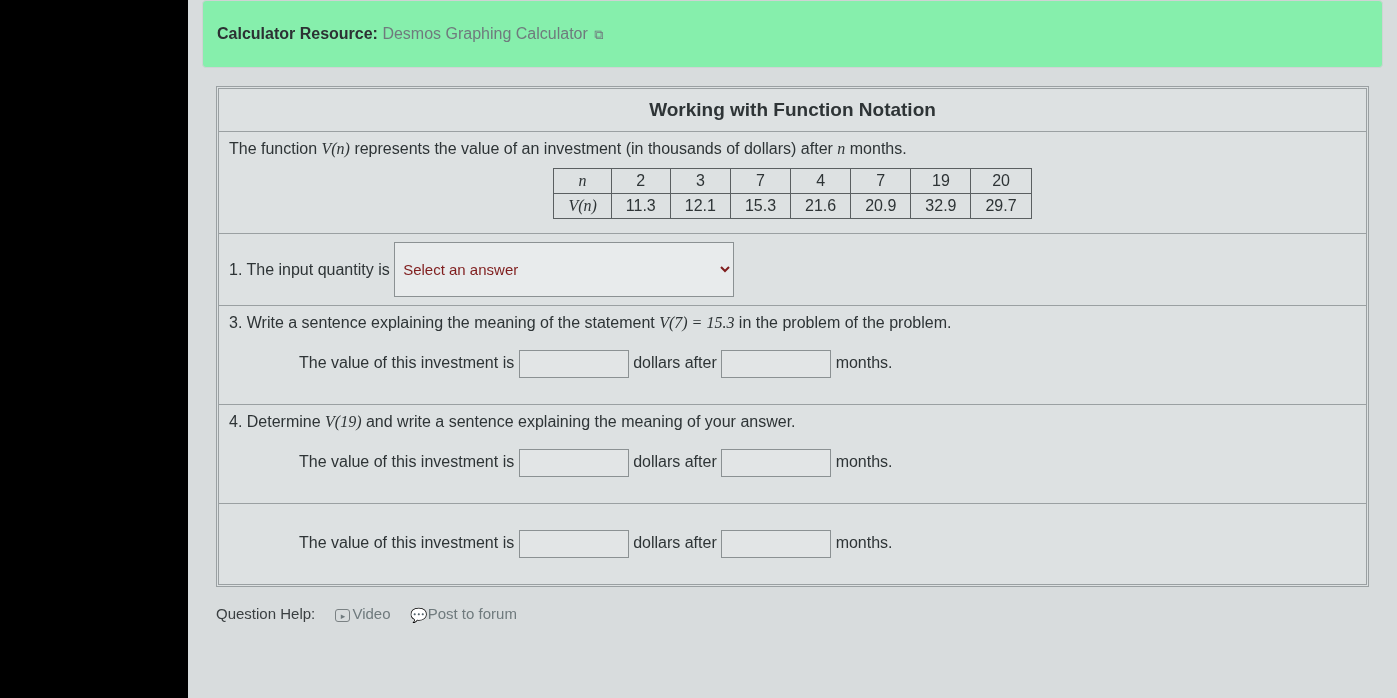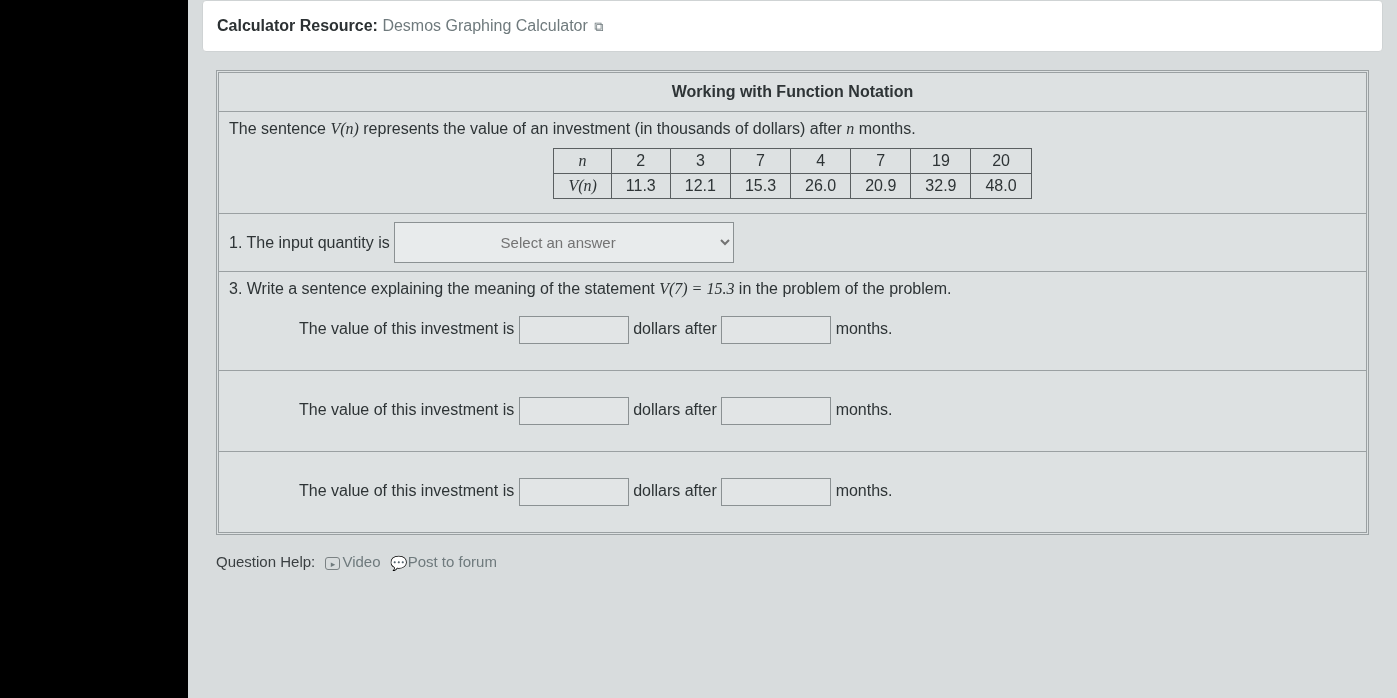--- a/index.html
+++ b/index.html
@@ -11,75 +11,74 @@
     overflow: hidden;
   }
   .page {
     background: #d8dcdd;
     margin-left: 188px;
     width: 1209px;
     height: 698px;
     padding: 0;
   }
   .resource-box {
-    background: #ffffff;
+    background: #86efac;
     border: 1px solid #cfd3d4;
     border-radius: 4px;
     margin: 0 14px 18px 14px;
-    padding: 16px 14px;
+    padding: 24px 14px;
     font-size: 16px;
     color: #3a3f41;
   }
   .resource-box .label { font-weight: bold; color: #2c3133; }
   .resource-box a { color: #6f7a7d; text-decoration: none; }
   .ext-icon { color: #6f7a7d; font-size: 13px; margin-left: 2px; }
   .question-box {
     margin: 0 28px 0 28px;
     border: 3px double #9aa0a2;
     background: #dde1e2;
   }
   .qrow { border-bottom: 1px solid #9aa0a2; padding: 8px 10px; font-size: 16px; color: #2e3436; }
   .qrow:last-child { border-bottom: none; }
-  .title-row { text-align: center; font-weight: bold; padding: 10px; font-size: 16px; }
+  .title-row { text-align: center; font-weight: bold; padding: 10px; font-size: 19px; }
   .math-i { font-family: 'Times New Roman', serif; font-style: italic; }
   .data-table { margin: 10px auto 6px auto; border-collapse: collapse; }
   .data-table td, .data-table th {
     border: 1px solid #5a5f61;
     padding: 3px 14px;
     text-align: center;
     font-size: 16px;
     color: #2e3436;
     font-weight: normal;
   }
   .data-table .hdr { font-family: 'Times New Roman', serif; font-style: italic; }
   select.ans {
     font-size: 15px;
-    padding: 10px 4px;
+    padding: 17px 4px;
     background: #e8ebec;
     border: 1px solid #8b9193;
-    color: #737373;
+    color: #7f1d1d;
     min-width: 340px;
-    text-align: center;
   }
   .fill-row { padding-left: 70px; padding-top: 18px; padding-bottom: 18px; }
   input.blank {
     width: 110px;
     height: 28px;
     border: 1px solid #8b9193;
     background: #e2e5e6;
     font-size: 15px;
     padding: 2px 4px;
     vertical-align: middle;
   }
   .help-row {
     margin: 18px 28px 0 28px;
     font-size: 15px;
     color: #3a3f41;
   }
-  .help-link { color: #6f7a7d; text-decoration: none; margin-left: 6px; }
+  .help-link { color: #6f7a7d; text-decoration: none; margin-left: 16px; }
   .help-icon {
     display: inline-block;
     border: 1px solid #7a8183;
     border-radius: 3px;
     width: 15px; height: 13px;
     font-size: 9px; line-height: 12px;
     text-align: center; vertical-align: middle;
     color: #6f7a7d;
     margin-right: 2px;
   }
@@ -96,42 +95,42 @@
       <span>Desmos Graphing Calculator</span>
       <span class="ext-icon">⧉</span>
     </a>
   </div>
 
   <div class="question-box">
 
     <div class="qrow title-row">Working with Function Notation</div>
 
     <div class="qrow">
-      <span>The sentence </span><span class="math-i">V(n)</span><span> represents the value of an investment (in thousands of dollars) after </span><span class="math-i">n</span><span> months.</span>
+      <span>The function </span><span class="math-i">V(n)</span><span> represents the value of an investment (in thousands of dollars) after </span><span class="math-i">n</span><span> months.</span>
       <table class="data-table">
         <tbody>
             <tr>
           <td class="hdr">n</td>
           <td>2</td>
           <td>3</td>
           <td>7</td>
           <td>4</td>
           <td>7</td>
           <td>19</td>
           <td>20</td>
         </tr>
         <tr>
           <td class="hdr">V(n)</td>
           <td>11.3</td>
           <td>12.1</td>
           <td>15.3</td>
-          <td>26.0</td>
+          <td>21.6</td>
           <td>20.9</td>
           <td>32.9</td>
-          <td>48.0</td>
+          <td>29.7</td>
         </tr>
       </tbody>
         </table>
     </div>
 
     <div class="qrow">
       <span>1. The input quantity is</span>
       <select class="ans">
         <option>Select an answer</option>
       </select>
@@ -145,20 +144,23 @@
       <div class="fill-row">
         <span>The value of this investment is</span>
         <input class="blank" style="">
         <span>dollars after</span>
         <input class="blank" style="">
         <span>months.</span>
       </div>
     </div>
 
     <div class="qrow">
+      <div>
+        <span>4. Determine </span><span class="math-i">V(19)</span><span> and write a sentence explaining the meaning of your answer.</span>
+      </div>
       <div class="fill-row">
         <span>The value of this investment is</span>
         <input class="blank" style="">
         <span>dollars after</span>
         <input class="blank" style="">
         <span>months.</span>
       </div>
     </div>
 
     <div class="qrow">

